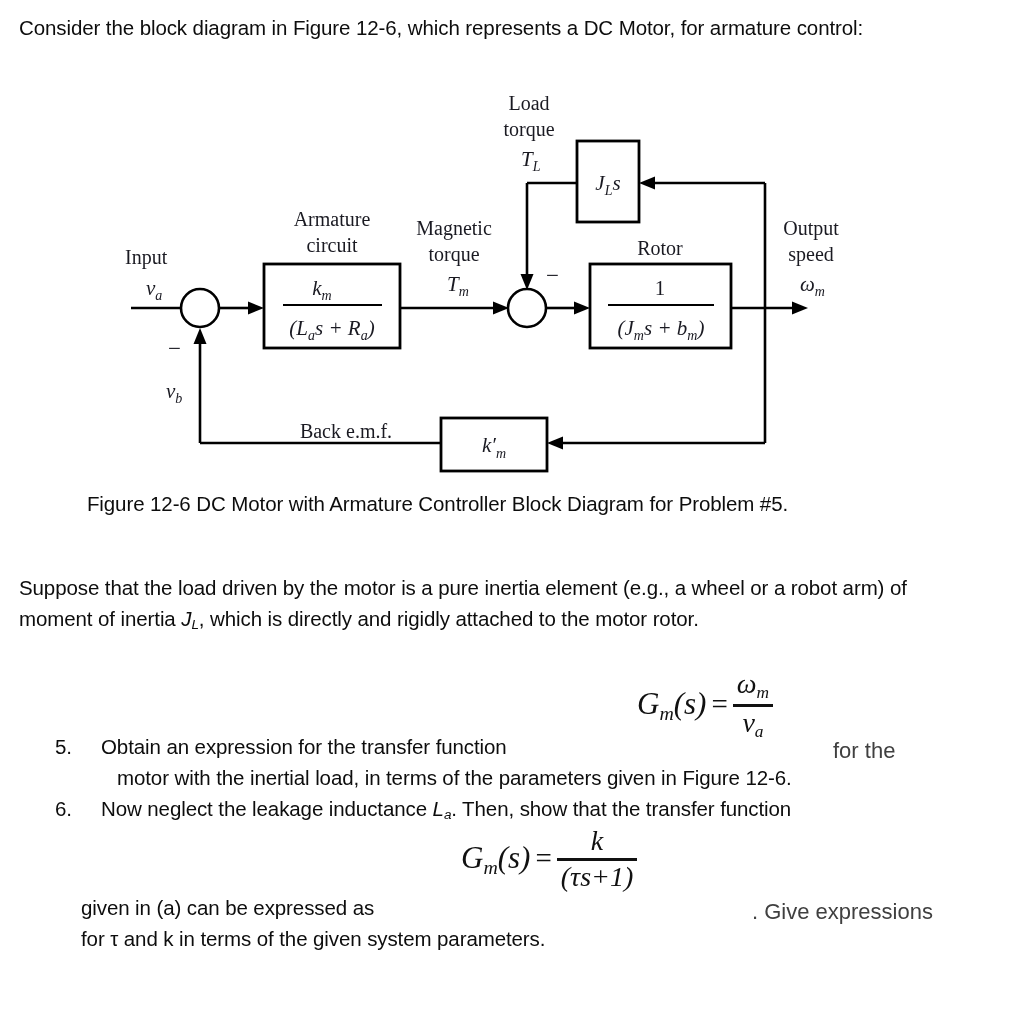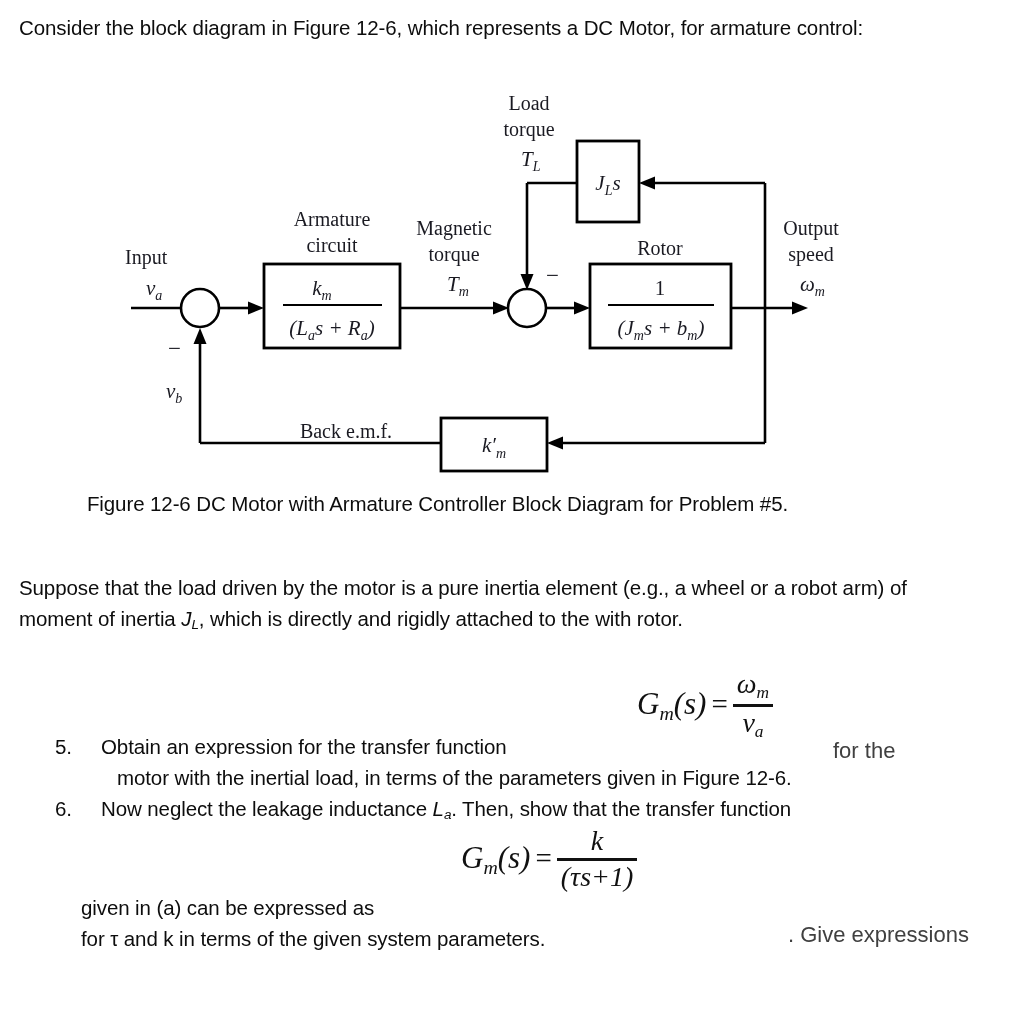--- a/index.html
+++ b/index.html
@@ -313,21 +313,21 @@
       <text class="dg-label" x="811" y="181" text-anchor="middle">speed</text>
       <text class="dg-math" x="800" y="211">ω<tspan class="dg-sub" dy="5">m</tspan></text>
 
       <text class="dg-label" x="346" y="358" text-anchor="middle">Back e.m.f.</text>
 
     </svg>
   </div>
 
   <div id="figure-caption">Figure 12-6 DC Motor with Armature Controller Block Diagram for Problem #5.</div>
 
-  <div class="prose" id="suppose-text"><span>Suppose that the load driven by the motor is a pure inertia element (e.g., a wheel or a robot arm) of moment of inertia </span><span class="sans-it">J</span><sub class="tiny">L</sub><span>, which is directly and rigidly attached to the with rotor.</span></div>
+  <div class="prose" id="suppose-text"><span>Suppose that the load driven by the motor is a pure inertia element (e.g., a wheel or a robot arm) of moment of inertia </span><span class="sans-it">J</span><sub class="tiny">L</sub><span>, which is directly and rigidly attached to the motor rotor.</span></div>
 
   <div id="problem-list">
 
     <div class="li-row">
       <span class="li-num">5.</span>
       <span class="li-body">
         <span>Obtain an expression for the transfer function</span>
       </span>
       <span class="li-body" style="margin-left:16px">
         <span>motor with the inertial load, in terms of the parameters given in Figure 12-6.</span>
@@ -357,15 +357,15 @@
       </span></div>
 
   <div class="eq-tail" style="left:833px; top:738px;">for the</div>
 
   <div class="eqbox eq-gm" id="eq-2"><span>G</span><span class="sb">m</span><span>(s)</span><span class="eq-eq">=</span><span class="fracbox">
         <span class="num">k</span>
         <span class="bar"></span>
         <span class="den">(τs+1)</span>
       </span></div>
 
-  <div class="eq-tail" style="left:752px; top:922px;margin-left:36px;">. Give expressions</div>
+  <div class="eq-tail" style="left:752px; top:899px;">. Give expressions</div>
 
 </div>
 
 </body></html>

